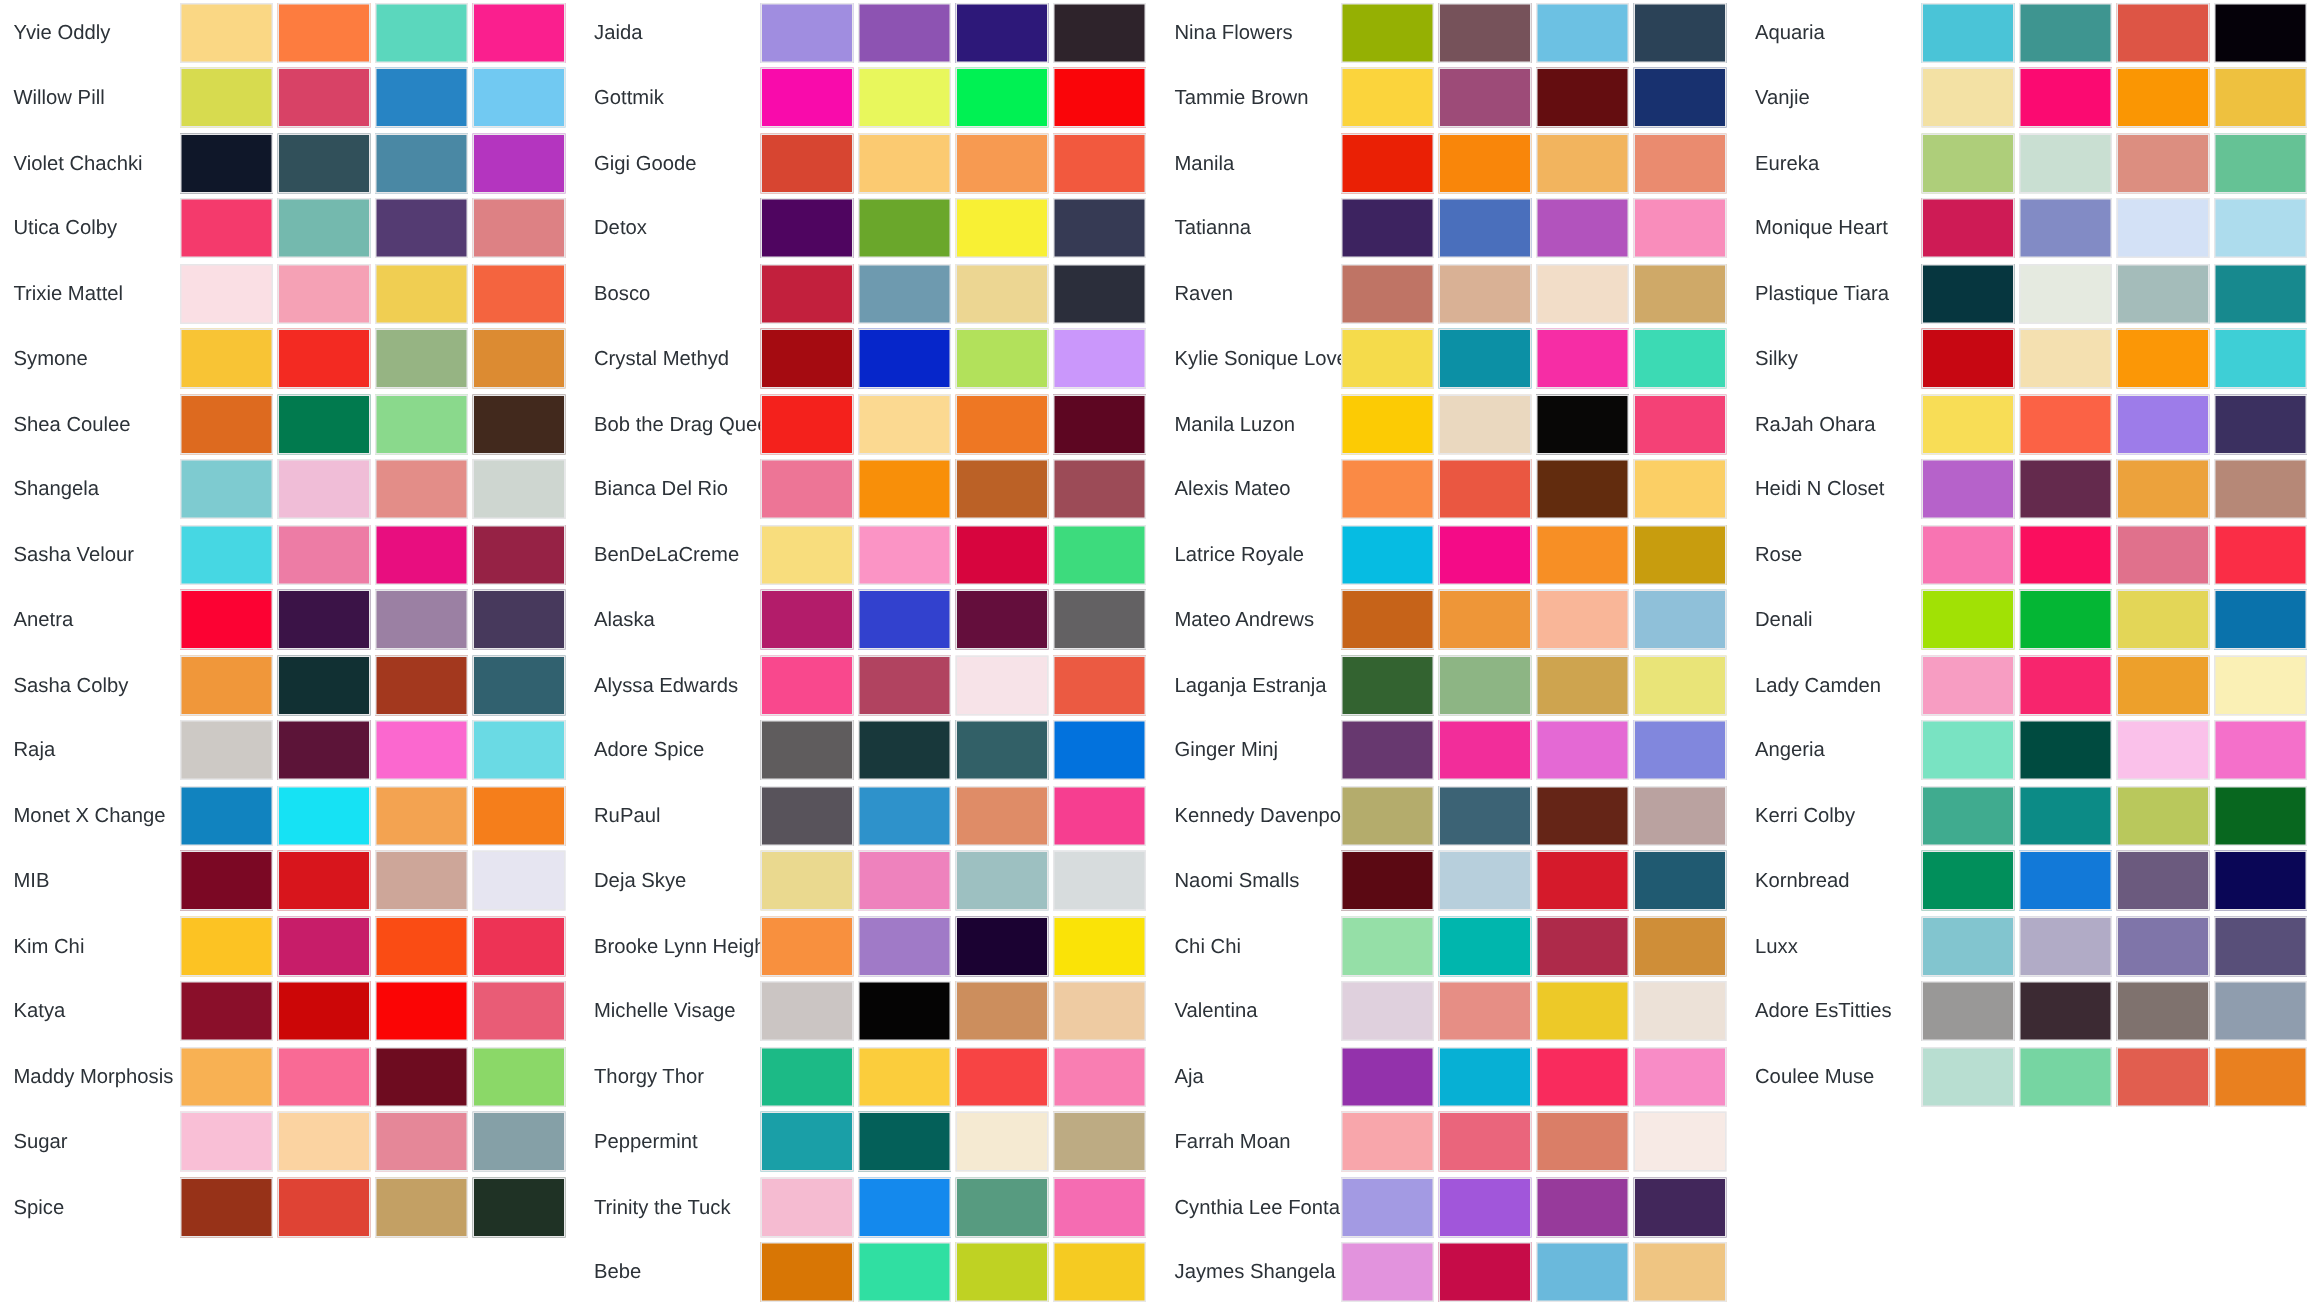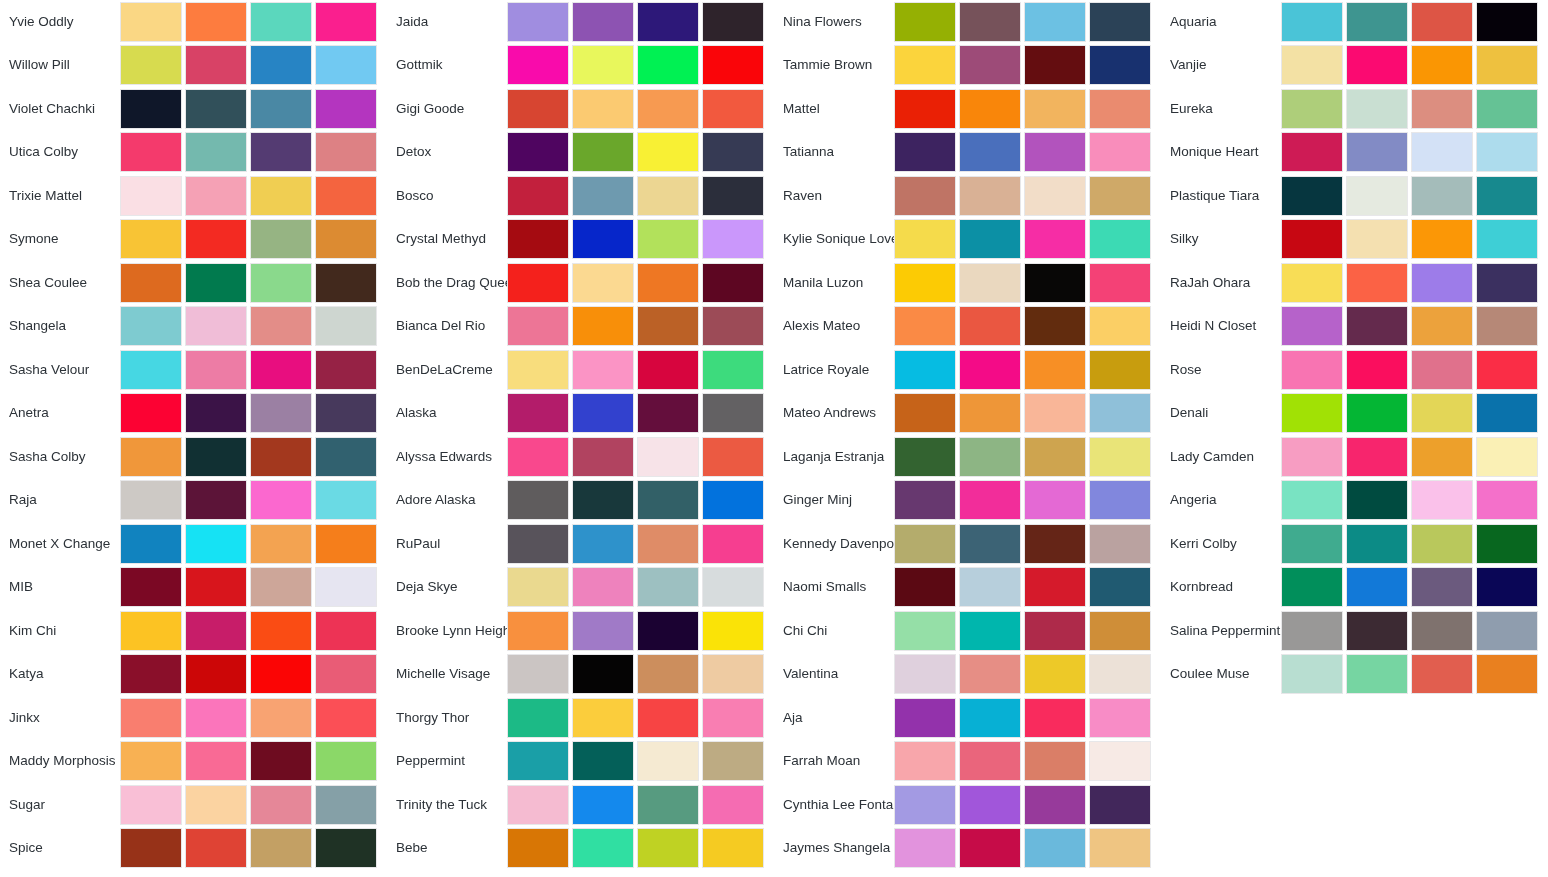--- a/index.html
+++ b/index.html
@@ -196,29 +196,20 @@
       <div class="palette-row">
         <div class="row-label">Katya</div>
         <div class="swatches">
           <div class="swatch" title="#8a0f2a" style="background-color: rgb(138, 15, 42);"></div>
           <div class="swatch" title="#cc0607" style="background-color: rgb(204, 6, 7);"></div>
           <div class="swatch" title="#fb0505" style="background-color: rgb(251, 5, 5);"></div>
           <div class="swatch" title="#e95c76" style="background-color: rgb(233, 92, 118);"></div>
         </div>
       </div>
       <div class="palette-row">
-        <div class="row-label">Jinkx</div>
-        <div class="swatches">
-          <div class="swatch" title="#f97e6f" style="background-color: rgb(249, 126, 111);"></div>
-          <div class="swatch" title="#fb75bb" style="background-color: rgb(251, 117, 187);"></div>
-          <div class="swatch" title="#f8a372" style="background-color: rgb(248, 163, 114);"></div>
-          <div class="swatch" title="#fb4f56" style="background-color: rgb(251, 79, 86);"></div>
-        </div>
-      </div>
-      <div class="palette-row">
         <div class="row-label">Maddy Morphosis</div>
         <div class="swatches">
           <div class="swatch" title="#f8b153" style="background-color: rgb(248, 177, 83);"></div>
           <div class="swatch" title="#f96a95" style="background-color: rgb(249, 106, 149);"></div>
           <div class="swatch" title="#6e0c20" style="background-color: rgb(110, 12, 32);"></div>
           <div class="swatch" title="#8bd868" style="background-color: rgb(139, 216, 104);"></div>
         </div>
       </div>
       <div class="palette-row">
         <div class="row-label">Sugar</div>
@@ -333,21 +324,21 @@
       <div class="palette-row">
         <div class="row-label">Alyssa Edwards</div>
         <div class="swatches">
           <div class="swatch" title="#f9488d" style="background-color: rgb(249, 72, 141);"></div>
           <div class="swatch" title="#b14360" style="background-color: rgb(177, 67, 96);"></div>
           <div class="swatch" title="#f7e3e8" style="background-color: rgb(247, 227, 232);"></div>
           <div class="swatch" title="#eb5a42" style="background-color: rgb(235, 90, 66);"></div>
         </div>
       </div>
       <div class="palette-row">
-        <div class="row-label">Adore Alaska</div>
+        <div class="row-label">Adore Spice</div>
         <div class="swatches">
           <div class="swatch" title="#5f5c5d" style="background-color: rgb(95, 92, 93);"></div>
           <div class="swatch" title="#18383b" style="background-color: rgb(24, 56, 59);"></div>
           <div class="swatch" title="#326067" style="background-color: rgb(50, 96, 103);"></div>
           <div class="swatch" title="#0272dd" style="background-color: rgb(2, 114, 221);"></div>
         </div>
       </div>
       <div class="palette-row">
         <div class="row-label">RuPaul</div>
         <div class="swatches">
@@ -434,21 +425,21 @@
       <div class="palette-row">
         <div class="row-label">Tammie Brown</div>
         <div class="swatches">
           <div class="swatch" title="#fbd43c" style="background-color: rgb(251, 212, 60);"></div>
           <div class="swatch" title="#9d4b78" style="background-color: rgb(157, 75, 120);"></div>
           <div class="swatch" title="#640d10" style="background-color: rgb(100, 13, 16);"></div>
           <div class="swatch" title="#18316f" style="background-color: rgb(24, 49, 111);"></div>
         </div>
       </div>
       <div class="palette-row">
-        <div class="row-label">Mattel</div>
+        <div class="row-label">Manila</div>
         <div class="swatches">
           <div class="swatch" title="#ea2005" style="background-color: rgb(234, 32, 5);"></div>
           <div class="swatch" title="#f9860a" style="background-color: rgb(249, 134, 10);"></div>
           <div class="swatch" title="#f2b45e" style="background-color: rgb(242, 180, 94);"></div>
           <div class="swatch" title="#ea8b6f" style="background-color: rgb(234, 139, 111);"></div>
         </div>
       </div>
       <div class="palette-row">
         <div class="row-label">Tatianna</div>
         <div class="swatches">
@@ -724,21 +715,30 @@
       <div class="palette-row">
         <div class="row-label">Kornbread</div>
         <div class="swatches">
           <div class="swatch" title="#018f5b" style="background-color: rgb(1, 143, 91);"></div>
           <div class="swatch" title="#1279d8" style="background-color: rgb(18, 121, 216);"></div>
           <div class="swatch" title="#6b5a7e" style="background-color: rgb(107, 90, 126);"></div>
           <div class="swatch" title="#0a0656" style="background-color: rgb(10, 6, 86);"></div>
         </div>
       </div>
       <div class="palette-row">
-        <div class="row-label">Salina Peppermint</div>
+        <div class="row-label">Luxx</div>
+        <div class="swatches">
+          <div class="swatch" title="#82c5cf" style="background-color: rgb(130, 197, 207);"></div>
+          <div class="swatch" title="#b1abc6" style="background-color: rgb(177, 171, 198);"></div>
+          <div class="swatch" title="#7f75a9" style="background-color: rgb(127, 117, 169);"></div>
+          <div class="swatch" title="#584f79" style="background-color: rgb(88, 79, 121);"></div>
+        </div>
+      </div>
+      <div class="palette-row">
+        <div class="row-label">Adore EsTitties</div>
         <div class="swatches">
           <div class="swatch" title="#999897" style="background-color: rgb(153, 152, 151);"></div>
           <div class="swatch" title="#3c2a33" style="background-color: rgb(60, 42, 51);"></div>
           <div class="swatch" title="#7f726e" style="background-color: rgb(127, 114, 110);"></div>
           <div class="swatch" title="#8f9dae" style="background-color: rgb(143, 157, 174);"></div>
         </div>
       </div>
       <div class="palette-row">
         <div class="row-label">Coulee Muse</div>
         <div class="swatches">

